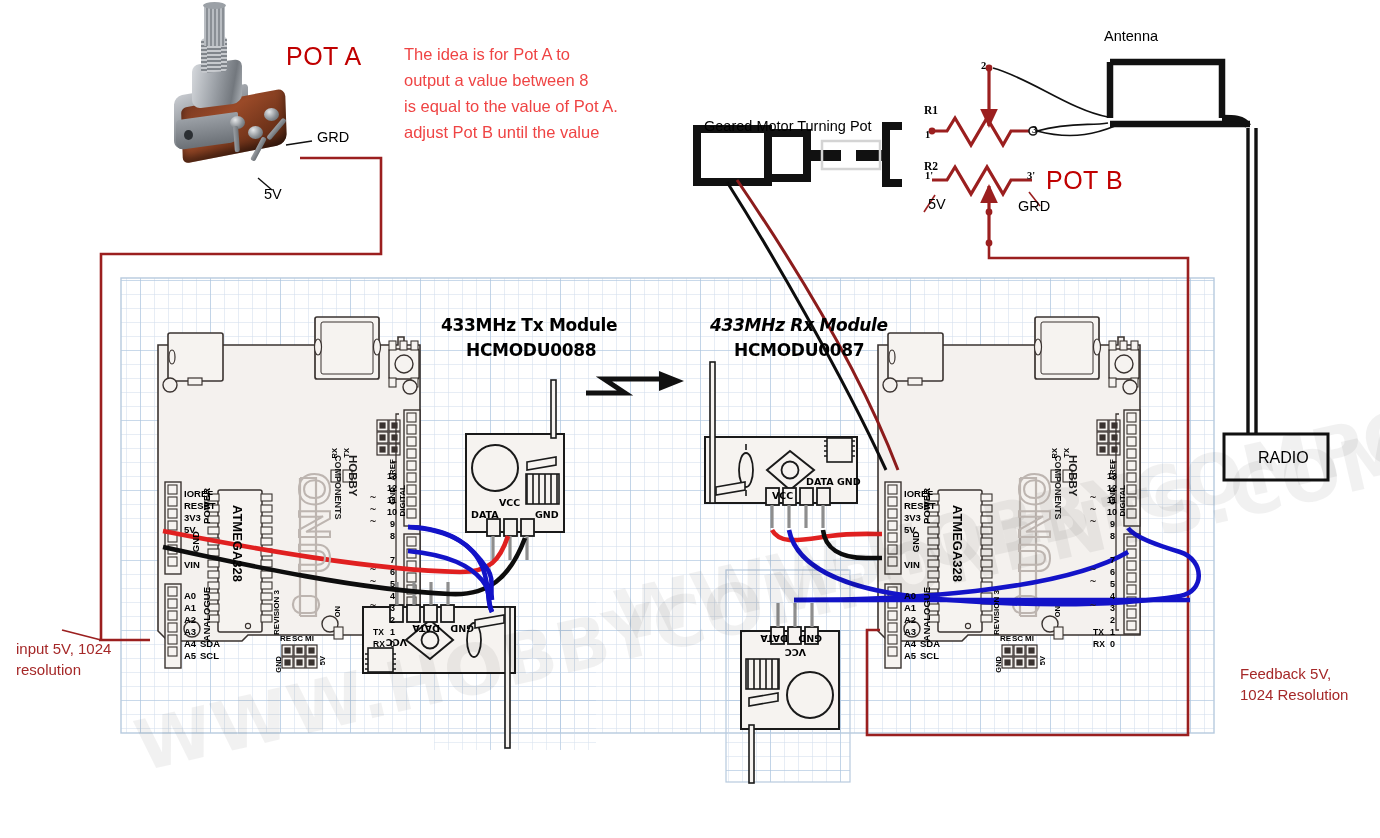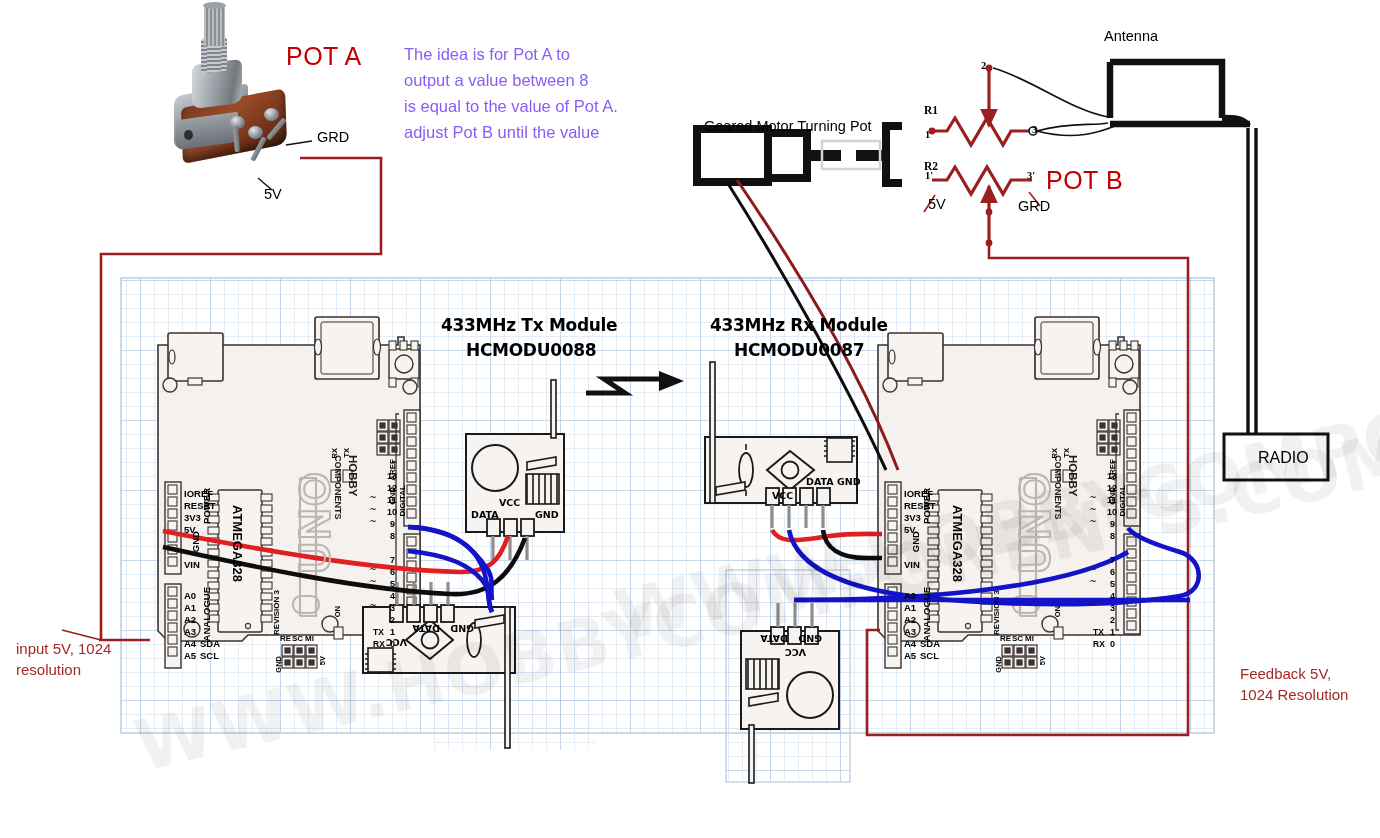--- a/index.html
+++ b/index.html
@@ -28,21 +28,21 @@
     color: #c00000;
     font-size: 25px;
     letter-spacing: 0.5px;
   }
   .lbl-potB {
     color: #c00000;
     font-size: 25px;
     letter-spacing: 0.5px;
   }
   .note-blue {
-    color: #8b5cf6;
+    color: #ef4444;
     font-size: 16.5px;
     line-height: 26px;
     font-family: "Liberation Sans", sans-serif;
   }
   .lbl-small {
     color: #000000;
     font-size: 14.5px;
   }
   .lbl-mod {
     color: #000000;
@@ -699,21 +699,21 @@
   <div class="txt res-num" style="left:1027px; top:170px;">3'</div>
   <div class="txt lbl-small" style="left:928px; top:196px;">5V</div>
   <div class="txt lbl-small" style="left:1018px; top:198px;">GRD</div>
 
   <div class="txt lbl-antenna" style="left:1104px; top:28px;">Antenna</div>
   <div class="txt lbl-radio" style="left:1234px; top:449px;">RADIO</div>
 
   <div class="txt lbl-mod" style="left:441px; top:315px;">433MHz Tx Module</div>
   <div class="txt lbl-mod" style="left:466px; top:340px;">HCMODU0088</div>
 
-  <div class="txt lbl-mod" style="left:710px; top:315px;">433MHz Rx Module</div>
+  <div class="txt lbl-mod" style="left:710px; top:315px;font-style:italic;">433MHz Rx Module</div>
   <div class="txt lbl-mod" style="left:734px; top:340px;">HCMODU0087</div>
 
   <div class="txt" style="left:471px; top:509px; font-size:9.5px; font-weight:bold; font-family:'DejaVu Sans',sans-serif;">DATA</div>
   <div class="txt" style="left:499px; top:497px; font-size:9.5px; font-weight:bold; font-family:'DejaVu Sans',sans-serif;">VCC</div>
   <div class="txt" style="left:535px; top:509px; font-size:9.5px; font-weight:bold; font-family:'DejaVu Sans',sans-serif;">GND</div>
 
   <div class="txt" style="left:772px; top:490px; font-size:9.5px; font-weight:bold; font-family:'DejaVu Sans',sans-serif;">VCC</div>
   <div class="txt" style="left:806px; top:476px; font-size:9.5px; font-weight:bold; font-family:'DejaVu Sans',sans-serif;">DATA</div>
   <div class="txt" style="left:837px; top:476px; font-size:9.5px; font-weight:bold; font-family:'DejaVu Sans',sans-serif;">GND</div>
 

